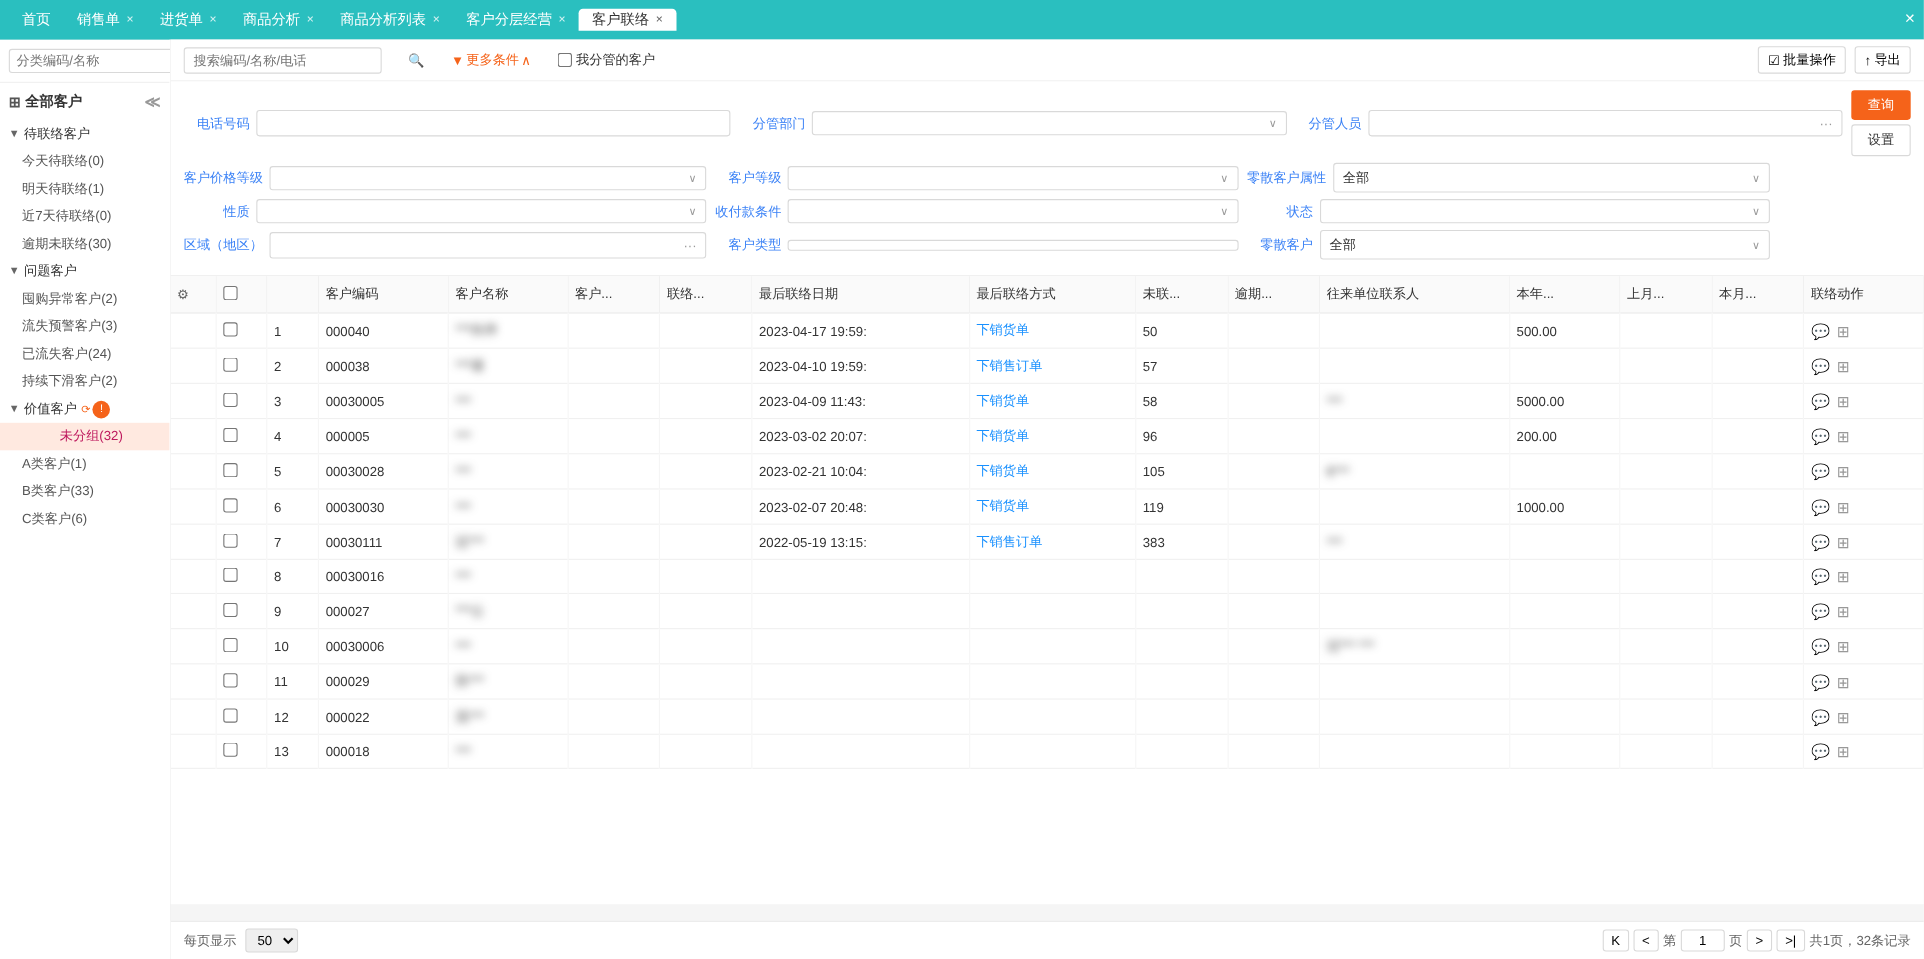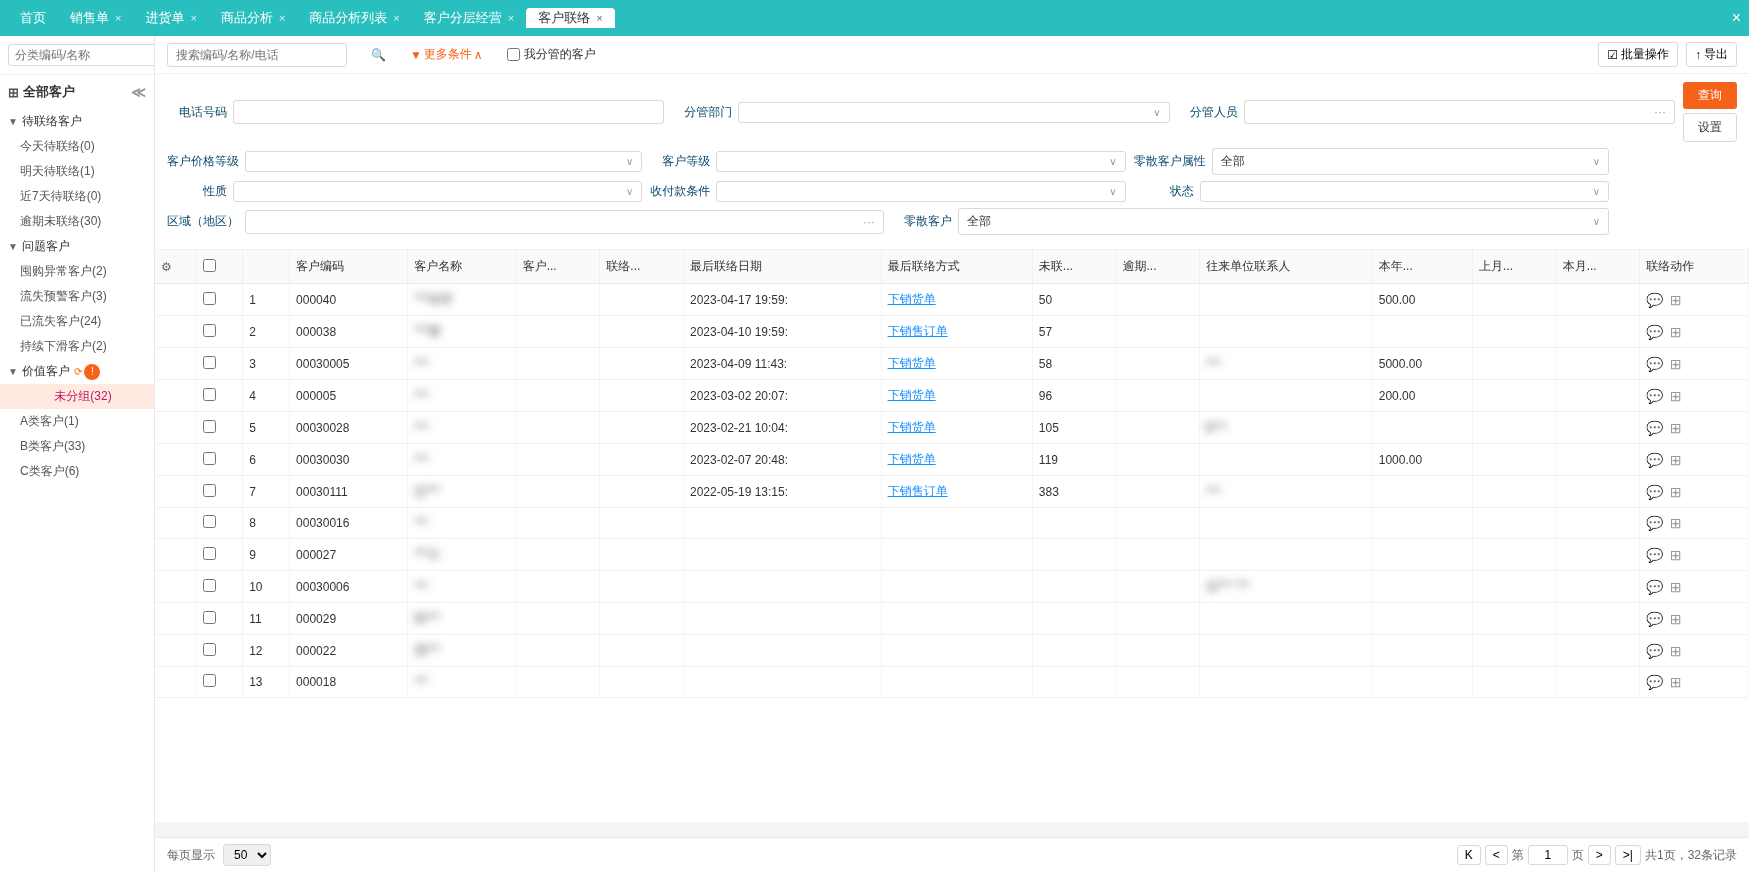--- a/index.html
+++ b/index.html
@@ -209,21 +209,21 @@
       gap: 8px;
     }
     .filter-field {
       display: flex;
       align-items: center;
       gap: 6px;
       flex: 1;
     }
     .filter-label {
       white-space: nowrap;
-      color: #0c4a6e;
+      color: #3b82f6;
       font-size: 12px;
       min-width: 60px;
       text-align: right;
     }
     .filter-input {
       border: 1px solid #d9d9d9;
       border-radius: 3px;
       padding: 4px 8px;
       font-size: 12px;
       flex: 1;
@@ -314,21 +314,20 @@
       border-right: 1px solid #f5f5f5;
       white-space: nowrap;
     }
     .blurred {
       filter: blur(4px);
       user-select: none;
     }
     .link-text {
       color: #1890ff;
       cursor: pointer;
-      text-decoration: underline;
     }
     .action-icons {
       display: flex;
       gap: 6px;
       align-items: center;
     }
     .action-icon {
       cursor: pointer;
       color: #999;
       font-size: 14px;
@@ -603,20 +602,26 @@
 
       <div class="filter-row">
         <div class="filter-field">
           <span class="filter-label">区域（地区）</span>
           <div class="filter-select">
             <span></span>
             <span class="filter-dots">···</span>
           </div>
         </div>
         <div class="filter-field">
+          <span class="filter-label">客户类型</span>
+          <div class="filter-select">
+            <span></span>
+          </div>
+        </div>
+        <div class="filter-field">
           <span class="filter-label">零散客户</span>
           <div class="filter-select">
             <span>全部</span>
             <span class="arrow-down">∨</span>
           </div>
         </div>
         <div style="width:120px;"></div>
       </div>
     </div>
 

